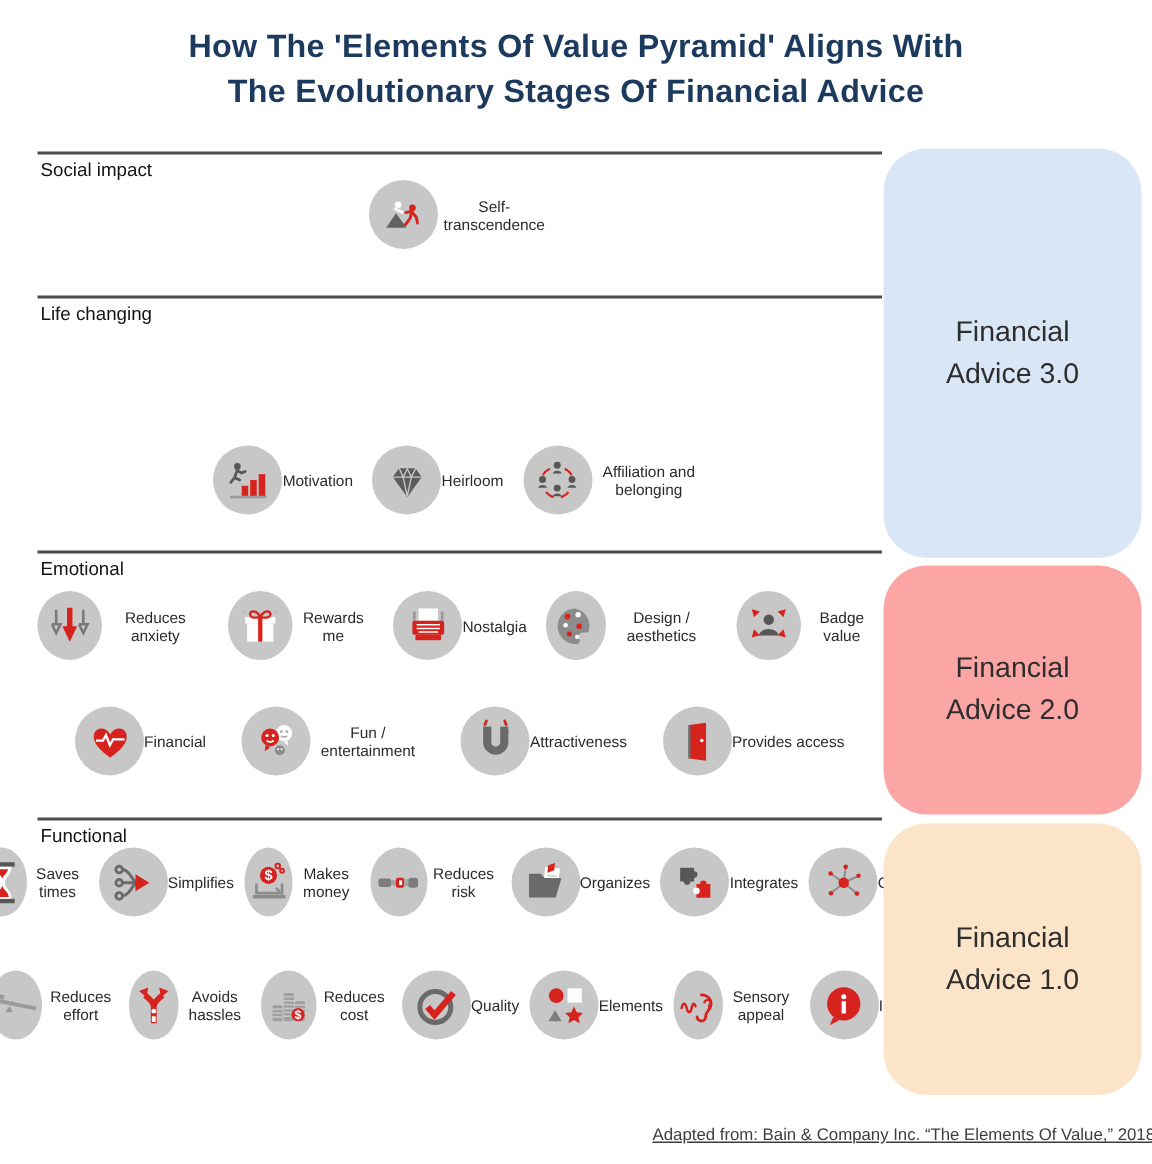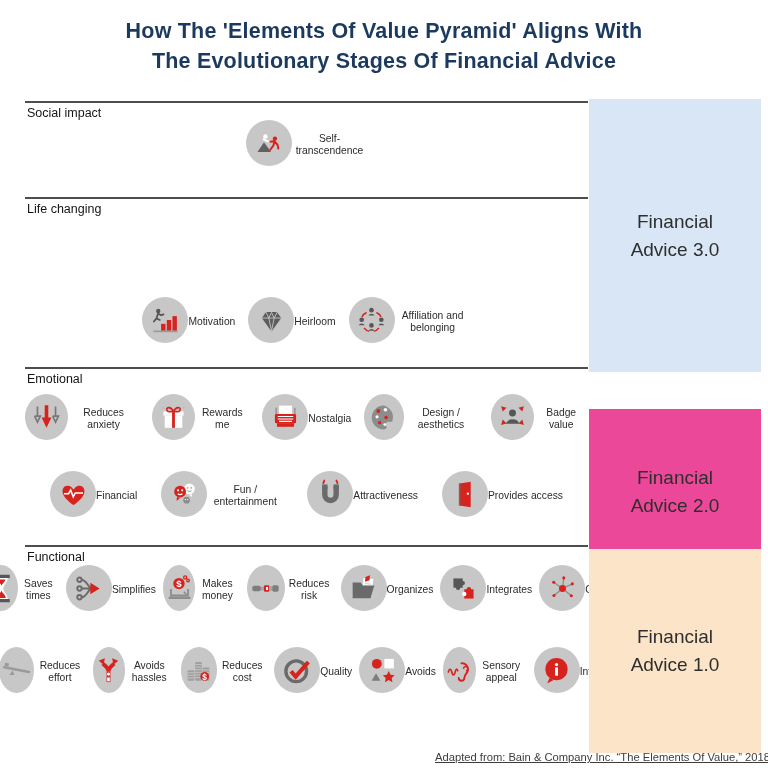--- a/index.html
+++ b/index.html
@@ -13,21 +13,21 @@
             align-items:flex-start;gap:13px;}
   .row-tight{gap:7px;}
   .row-wide{gap:24px;}
   .item{display:flex;flex-direction:row;align-items:center;}
   .icon-circle{width:46px;height:46px;border-radius:50%;background:#c7c7c8;
                display:flex;align-items:center;justify-content:center;}
   .icon-circle svg{width:31px;height:31px;display:block;}
   .item-label{margin-top:4px;font-size:10.3px;line-height:1.18;color:#2b2b2b;
               text-align:center;max-width:76px;}
   .stage{position:absolute;left:589px;width:172px;display:flex;align-items:center;
-         justify-content:center;}
+         justify-content:center;border-radius:29px;}
   .stage-label{font-size:19px;color:#2e2e2e;font-weight:500;text-align:center;
                line-height:1.45;max-width:122px;}
   .source{position:absolute;right:10px;top:751px;font-size:11.2px;color:#3d3d3d;text-decoration:underline;}
 </style>
 </head>
 <body>
 
 <div class="page">
 
   <div class="title">
@@ -379,21 +379,21 @@
       </div>
       <div class="item">
         <div class="icon-circle">
           <svg viewBox="0 0 24 24">
             <circle cx="7.6" cy="6.8" r="3.8" fill="#d7231e"></circle>
             <rect x="13.4" y="3" width="7.4" height="7.4" fill="#fdfdfd"></rect>
             <path d="M3.6 20l3.4-5.8L10.4 20z" fill="#7d7d7d"></path>
             <path d="M16.8 12.4l1.4 2.9 3.2.4-2.3 2.2.6 3.1-2.9-1.6-2.9 1.6.6-3.1-2.3-2.2 3.2-.4z" fill="#d7231e"></path>
           </svg>
         </div>
-        <div class="item-label">Avoids</div>
+        <div class="item-label">Elements</div>
       </div>
       <div class="item">
         <div class="icon-circle">
           <svg viewBox="0 0 24 24">
             <path d="M13.6 6.4a4.6 4.6 0 0 1 5 4.4c.2 3.4-2.8 3.6-2.8 6.8a2.2 2.2 0 0 1-4.4.2" stroke="#d7231e" stroke-width="1.5" fill="none" stroke-linecap="round"></path>
             <path d="M15.2 10.8a1.6 1.6 0 1 1 1.8 1.4" stroke="#d7231e" stroke-width="1.1" fill="none"></path>
             <path d="M3.4 13.2c.7-2.9 1.9-2.9 2.6 0s1.9 2.9 2.6 0 1.4-2.6 2-1" stroke="#d7231e" stroke-width="1.3" fill="none" stroke-linecap="round"></path>
           </svg>
         </div>
         <div class="item-label">Sensory appeal</div>
@@ -407,22 +407,22 @@
             <rect x="10.9" y="9.6" width="2.2" height="6.4" fill="#fff"></rect>
           </svg>
         </div>
         <div class="item-label">Informs</div>
       </div>
     </div>
 
   <div class="stage" style="top: 99px; height: 273px; background: rgb(217, 230, 245);">
     <div class="stage-label">Financial Advice 3.0</div>
   </div>
-  <div class="stage" style="top: 377px; height: 166px; background: #ec4899; margin-top: 32px;">
+  <div class="stage" style="top: 377px; height: 166px; background: #fca5a5;">
     <div class="stage-label">Financial Advice 2.0</div>
   </div>
-  <div class="stage" style="top: 549px; height: 204px; background: rgb(252, 228, 200);">
+  <div class="stage" style="top: 549px; height: 181px; background: rgb(252, 228, 200);">
     <div class="stage-label">Financial Advice 1.0</div>
   </div>
 
   <div class="source">Adapted from: Bain &amp; Company Inc. “The Elements Of Value,” 2018</div>
 
 </div>
 
 </body></html>

